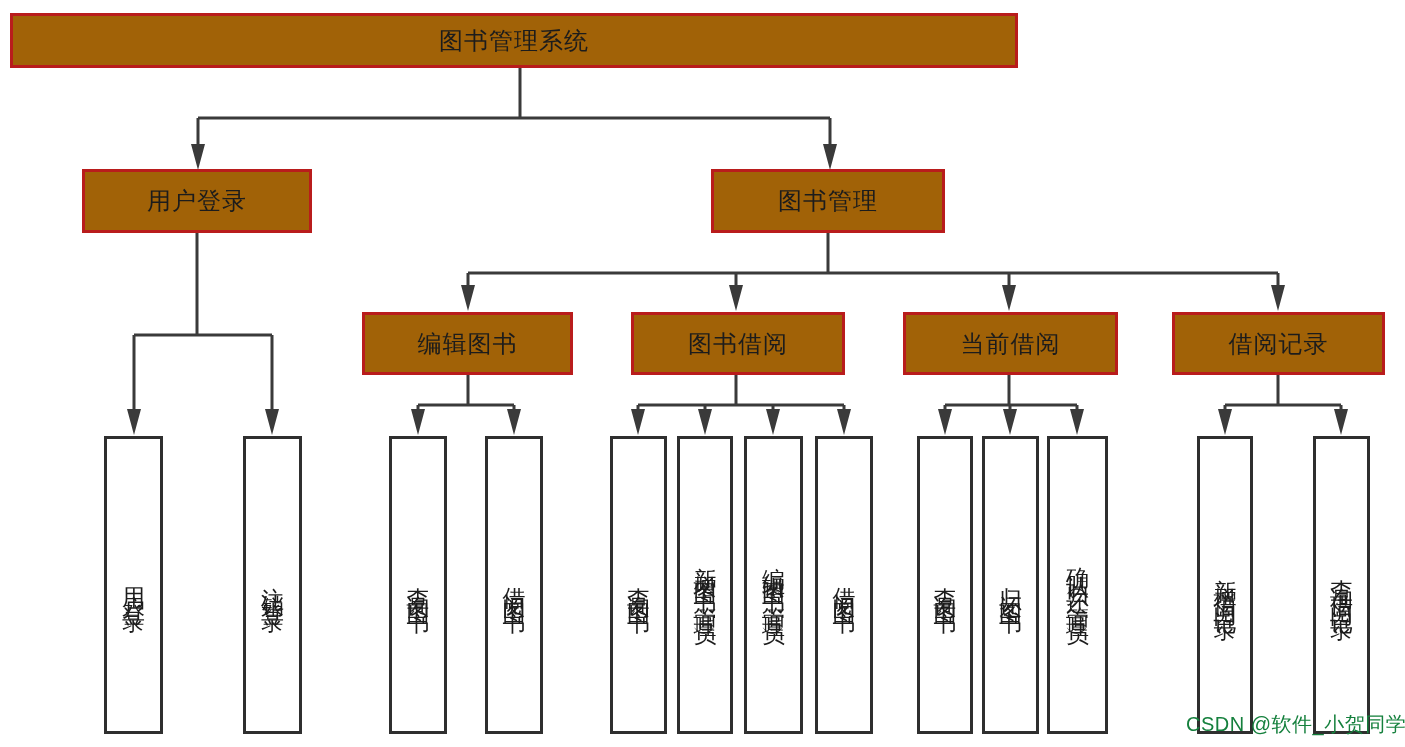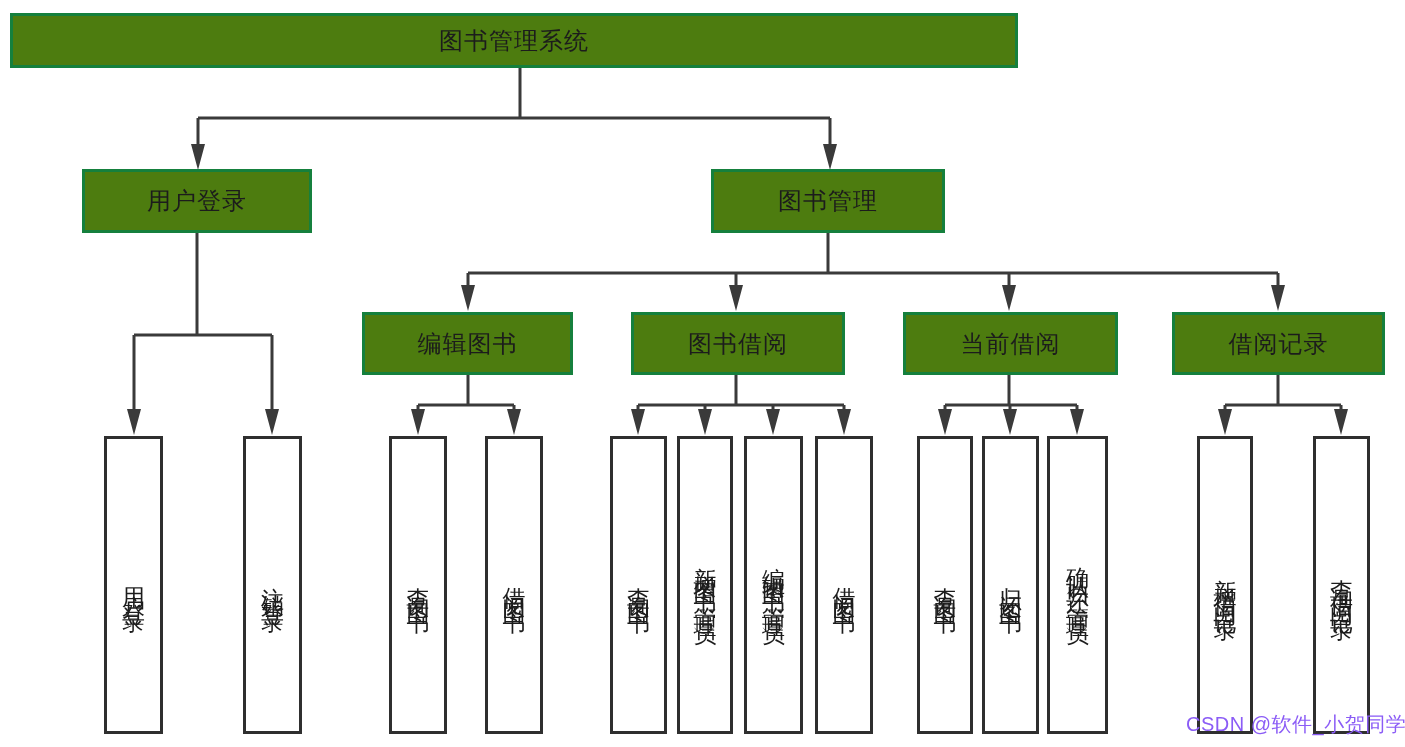--- a/index.html
+++ b/index.html
@@ -2,34 +2,34 @@
 <html><head>
 <meta charset="utf-8">
 <style>
   html,body{margin:0;padding:0;background:#ffffff;}
   .stage{
     position:relative;width:1405px;height:747px;background:#ffffff;overflow:hidden;
     font-family:"Liberation Sans", sans-serif;color:#1c1c1c;
   }
   .connectors{position:absolute;left:0;top:0;width:1405px;height:747px;}
   .box{
-    position:absolute;box-sizing:border-box;background:#4d7c0f;
-    border:3px solid #15803d;display:flex;align-items:center;justify-content:center;
+    position:absolute;box-sizing:border-box;background:#a16207;
+    border:3px solid #b91c1c;display:flex;align-items:center;justify-content:center;
     font-size:24px;letter-spacing:1px;white-space:nowrap;z-index:2;
   }
   .leaf{
     position:absolute;box-sizing:border-box;background:#ffffff;
     border:3px solid #2f2f2f;top:436px;height:298px;z-index:2;
     display:flex;align-items:center;justify-content:center;
     writing-mode:vertical-rl;text-orientation:mixed;
     font-size:23px;letter-spacing:8px;line-height:1;
   }
   .watermark{
     position:absolute;left:1186px;top:711px;z-index:4;
-    font-size:20px;color:#8b5cf6;white-space:nowrap;letter-spacing:0.5px;
+    font-size:20px;color:#15803d;white-space:nowrap;letter-spacing:0.5px;
   }
 </style>
 </head>
 <body>
 
 <div class="stage">
 
   <svg class="connectors" viewBox="0 0 1405 747" xmlns="http://www.w3.org/2000/svg" aria-hidden="true">
     <path d="M520 68 V118 M198 118 H830 M198 118 V146 M830 118 V146
              M197 233 V335 M134 335 H272 M134 335 V412 M272 335 V412

